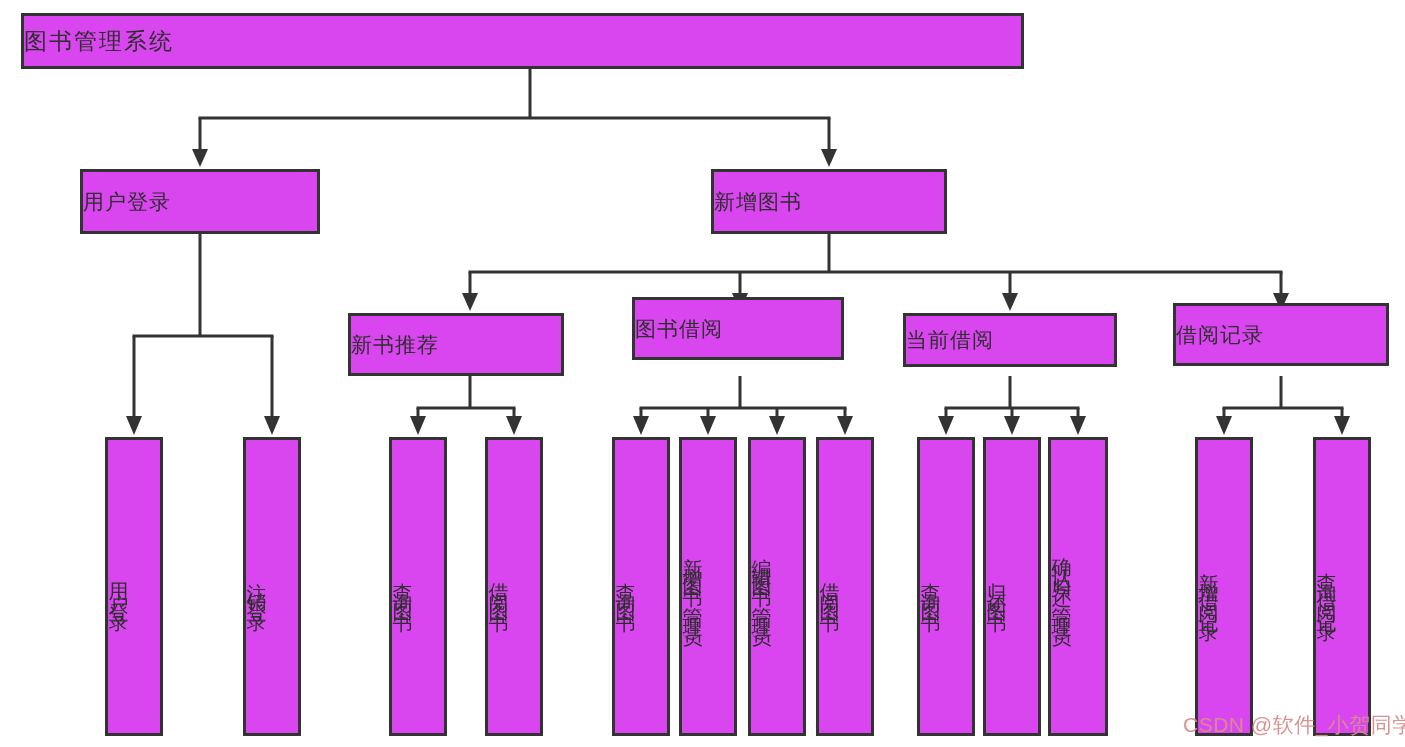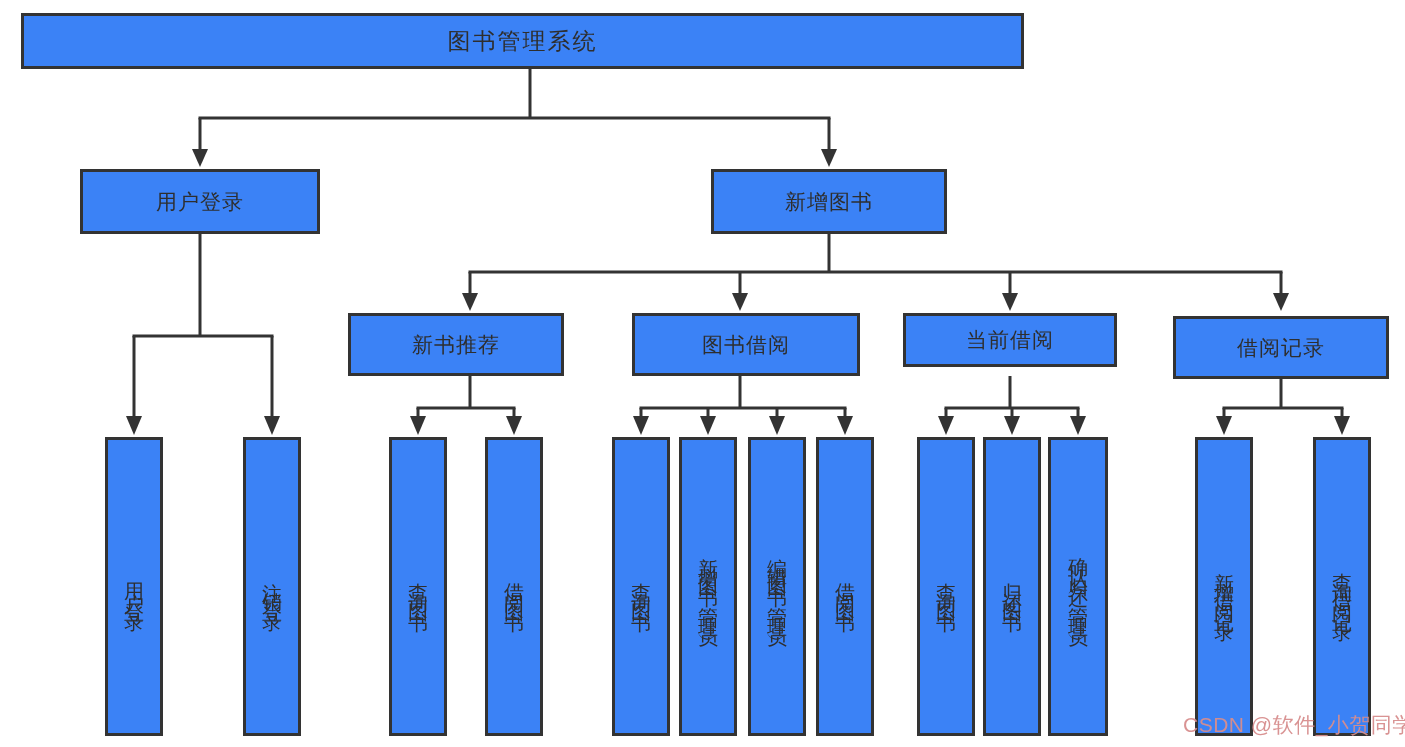--- a/index.html
+++ b/index.html
@@ -4,22 +4,22 @@
 <style>
   html,body{margin:0;padding:0;background:#fff;}
   .canvas{
     position:relative;width:1405px;height:747px;background:#ffffff;overflow:hidden;
     font-family:"Liberation Sans","DejaVu Sans",sans-serif;color:#2e2e2e;
   }
   .wires{position:absolute;left:0;top:0;z-index:1;}
   .ln{stroke:#333333;stroke-width:3;fill:none;}
   .ar{fill:#333333;stroke:none;}
   .box{
-    position:absolute;box-sizing:border-box;background:#3b82f6;border:3px solid #333333;
-    display:flex;align-items:center;justify-content:center;z-index:2;
+    position:absolute;box-sizing:border-box;background:#d946ef;border:3px solid #333333;
+    display:flex;align-items:center;justify-content:flex-start;z-index:2;
   }
   .hbox{font-size:21px;letter-spacing:1px;}
   .rootbox{font-size:23px;letter-spacing:2px;}
   .vbox span{
     writing-mode:vertical-rl;text-orientation:mixed;
     font-size:20px;line-height:1.05;letter-spacing:10px;
   }
   .watermark{
     position:absolute;left:1183px;top:711px;z-index:5;
     font-size:21px;letter-spacing:0.5px;color:rgba(215,141,141,0.95);
@@ -100,27 +100,27 @@
   <div class="box hbox" style="left:80px;top:169px;width:240px;height:65px;">
     <span>用户登录</span>
   </div>
   <div class="box hbox" style="left:711px;top:169px;width:236px;height:65px;">
     <span>新增图书</span>
   </div>
 
   <div class="box hbox" style="left:348px;top:313px;width:216px;height:63px;">
     <span>新书推荐</span>
   </div>
-  <div class="box hbox" style="left:632px;top:313px;width:228px;height:63px;font-family:Liberation Mono, monospace;">
+  <div class="box hbox" style="left:632px;top:297px;width:212px;height:63px;font-family:Liberation Mono, monospace;">
     <span>图书借阅</span>
   </div>
   <div class="box hbox" style="left:903px;top:313px;width:214px;height:54px;">
     <span>当前借阅</span>
   </div>
-  <div class="box hbox" style="left:1173px;top:316px;width:216px;height:63px;">
+  <div class="box hbox" style="left:1173px;top:303px;width:216px;height:63px;">
     <span>借阅记录</span>
   </div>
 
   <div class="box vbox" style="left:105px;top:437px;width:58px;height:299px;">
     <span>用户登录</span>
   </div>
   <div class="box vbox" style="left:243px;top:437px;width:58px;height:299px;">
     <span>注销登录</span>
   </div>
 

